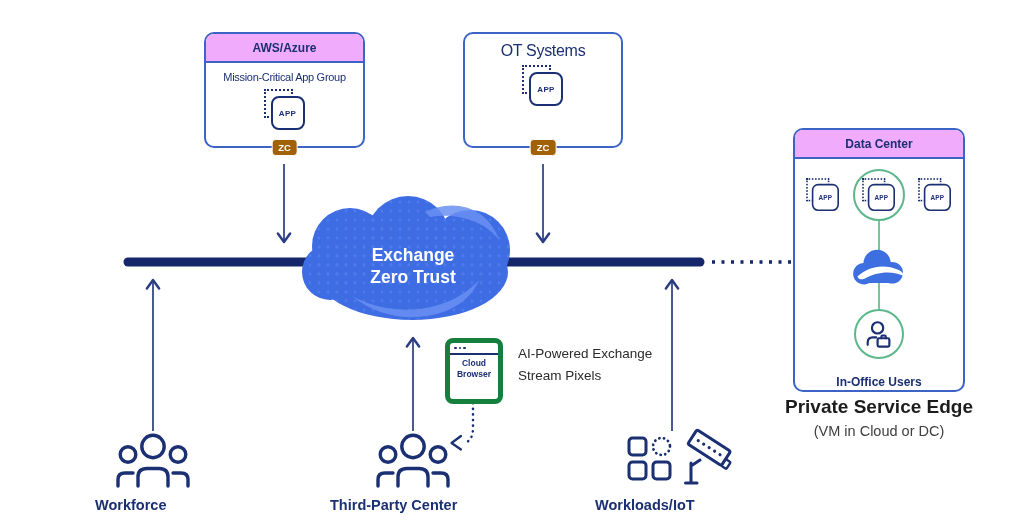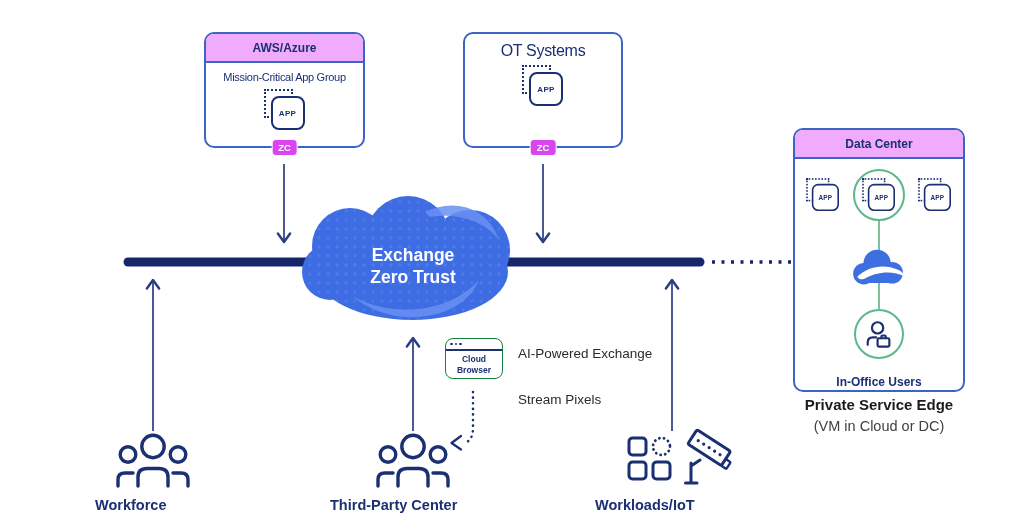--- a/index.html
+++ b/index.html
@@ -16,53 +16,53 @@
   .subtitle{font-size:11px;font-weight:normal;color:#1B2F73;margin-top:8px;white-space:nowrap;letter-spacing:-0.3px;}
 
   
   .app-icon{position:relative;width:42px;height:42px;}
   .app-dotted{position:absolute;top:0;left:0;width:25px;height:25px;border:2px dotted #1B2F73;}
   .app-solid{position:absolute;left:7px;top:7px;width:30px;height:30px;background:#fff;border:2.5px solid #1B2F73;
     border-radius:8px;display:flex;align-items:center;justify-content:center;font-size:8px;font-weight:bold;
     color:#1B2F73;letter-spacing:.3px;}
   .app-sm{transform:scale(.8);transform-origin:center center;}
 
-  .zc-badge{position:absolute;left:50%;bottom:-10px;transform:translateX(-50%);background:#d946ef;color:#fff;
+  .zc-badge{position:absolute;left:50%;bottom:-10px;transform:translateX(-50%);background:#a16207;color:#fff;
     font-size:9.5px;font-weight:bold;padding:2px 6px;border-radius:4px;border:1.5px solid #fff;z-index:3;}
 
   
   .dc-body{position:relative;width:100%;height:223px;}
   .dc-apps{display:flex;align-items:center;justify-content:center;gap:9px;padding-top:10px;}
   .green-circle{width:52px;height:52px;border:2px solid #5CB78A;border-radius:50%;box-sizing:border-box;
     display:flex;align-items:center;justify-content:center;background:#fff;}
   .dc-line{position:absolute;left:calc(50% - 1px);top:62px;height:92px;width:2px;background:#7CC39D;}
   .dc-logo{position:absolute;left:50%;top:88px;transform:translateX(-50%);}
   .office-circle{position:absolute;left:50%;top:150px;transform:translateX(-50%);width:50px;height:50px;
     border:2px solid #5CB78A;border-radius:50%;background:#fff;box-sizing:border-box;
     display:flex;align-items:center;justify-content:center;}
   .dc-label{position:absolute;left:0;right:0;top:204px;text-align:center;font-size:12px;font-weight:bold;color:#1B2F73;margin-top:12px;}
 
   
   .cloud-text{position:absolute;left:322px;top:244px;width:182px;text-align:center;color:#fff;
     font-weight:bold;font-size:17.5px;line-height:1.28;z-index:3;}
 
   
-  .browser{position:absolute;left:445px;top:338px;width:58px;height:41px;border:1px solid #15803d;border-radius:8px;
+  .browser{position:absolute;left:445px;top:338px;width:58px;height:66px;border:5px solid #15803d;border-radius:8px;
     background:#fff;z-index:2;box-sizing:border-box;}
   .browser-bar{height:10px;border-bottom:2px solid #1B2F73;display:flex;align-items:center;gap:2px;padding-left:4px;}
   .browser-bar i{width:2.5px;height:2.5px;border-radius:50%;background:#1B2F73;}
   .browser-label{font-size:8.5px;font-weight:bold;color:#1B2F73;text-align:center;line-height:1.25;margin-top:3px;}
 
   .iso-text{position:absolute;left:518px;z-index:2;font-size:13.5px;color:#2B2B2B;}
 
   .end-label{position:absolute;top:497px;font-size:14.5px;font-weight:bold;color:#1B2F73;text-align:left;z-index:2;}
   .icon-abs{position:absolute;z-index:2;}
 
   .pse{position:absolute;left:769px;top:396px;width:220px;text-align:center;z-index:2;}
-  .pse-title{font-size:15px;font-weight:bold;color:#1C1C1C;}
+  .pse-title{font-size:19px;font-weight:bold;color:#1C1C1C;}
   .pse-sub{font-size:14.5px;color:#404040;margin-top:5px;}
 </style>
 </head>
 <body>
 
 <div class="stage">
 
   <svg class="overlay" width="1024" height="530" viewBox="0 0 1024 530">
     <defs>
       <marker id="chev" viewBox="0 0 10 10" refX="7" refY="5" markerWidth="9" markerHeight="9" orient="auto">
@@ -192,21 +192,21 @@
 
   <div class="browser">
     <div class="browser-bar">
         <i></i>
         <i></i>
         <i></i>
       </div>
     <div class="browser-label">Cloud Browser</div>
   </div>
   <div class="iso-text" style="top:346px;">AI-Powered Exchange</div>
-  <div class="iso-text" style="top:368px;margin-top:24px;">Stream Pixels</div>
+  <div class="iso-text" style="top:368px;">Stream Pixels</div>
 
   <svg class="icon-abs" style="left:114px;top:432px;" width="78" height="56" viewBox="0 0 78 56">
     <g stroke="#1B2F73" stroke-width="3.4" stroke-linecap="round" fill="none">
       <circle cx="14" cy="22.5" r="7.8" fill="#fff"></circle>
       <path d="M4 54 V47.5 Q4 41 11 41 H19"></path>
       <circle cx="64" cy="22.5" r="7.8" fill="#fff"></circle>
       <path d="M74 54 V47.5 Q74 41 67 41 H59"></path>
       <circle cx="39" cy="14.5" r="11.2" fill="#fff"></circle>
       <path d="M24 54 V45 Q24 36.5 33 36.5 H45 Q54 36.5 54 45 V54" fill="#fff"></path>
     </g>

